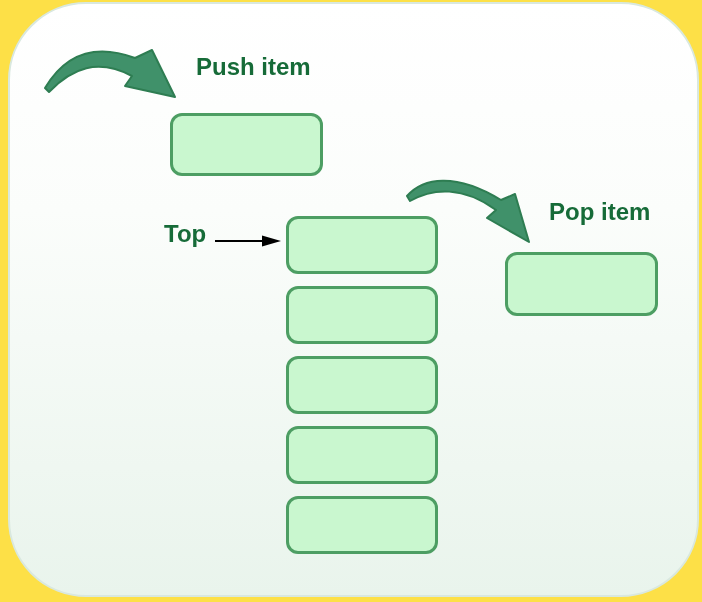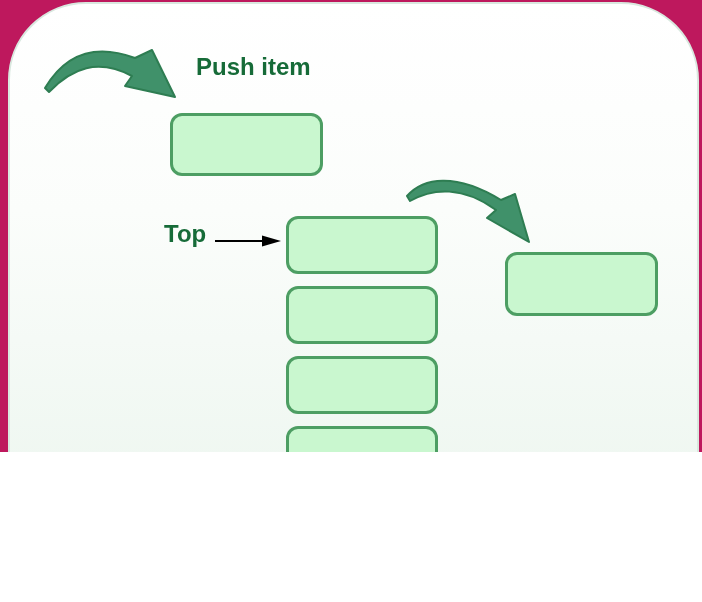--- a/index.html
+++ b/index.html
@@ -16,22 +16,22 @@
   * { box-sizing: border-box; }
   html, body {
     margin: 0;
     padding: 0;
     background: #ffffff;
     font-family: "Liberation Sans", sans-serif;
   }
   .canvas {
     position: relative;
     width: 702px;
-    height: 452px;
-    background: #be185d;
+    height: 602px;
+    background: #fde047;
     overflow: hidden;
   }
   .frame {
     position: absolute;
     left: 8px;
     top: 2px;
     width: 691px;
     height: 595px;
     border: 2px solid var(--frame-border);
     border-radius: 78px;
@@ -114,17 +114,18 @@
       <path d="M 4 22
                C 20 4, 52 -2, 98 26
                L 112 20
                L 126 68
                L 84 44
                L 93 36
                C 60 12, 30 14, 7 27
                Z" fill="var(--arrow-fill)" stroke="var(--arrow-stroke)" stroke-width="2" stroke-linejoin="round"></path>
     </svg>
 
+    <div class="label pop-label">Pop item</div>
 
     <div class="box pop-box"></div>
 
   </div>
 </div>
 
 </body></html>

